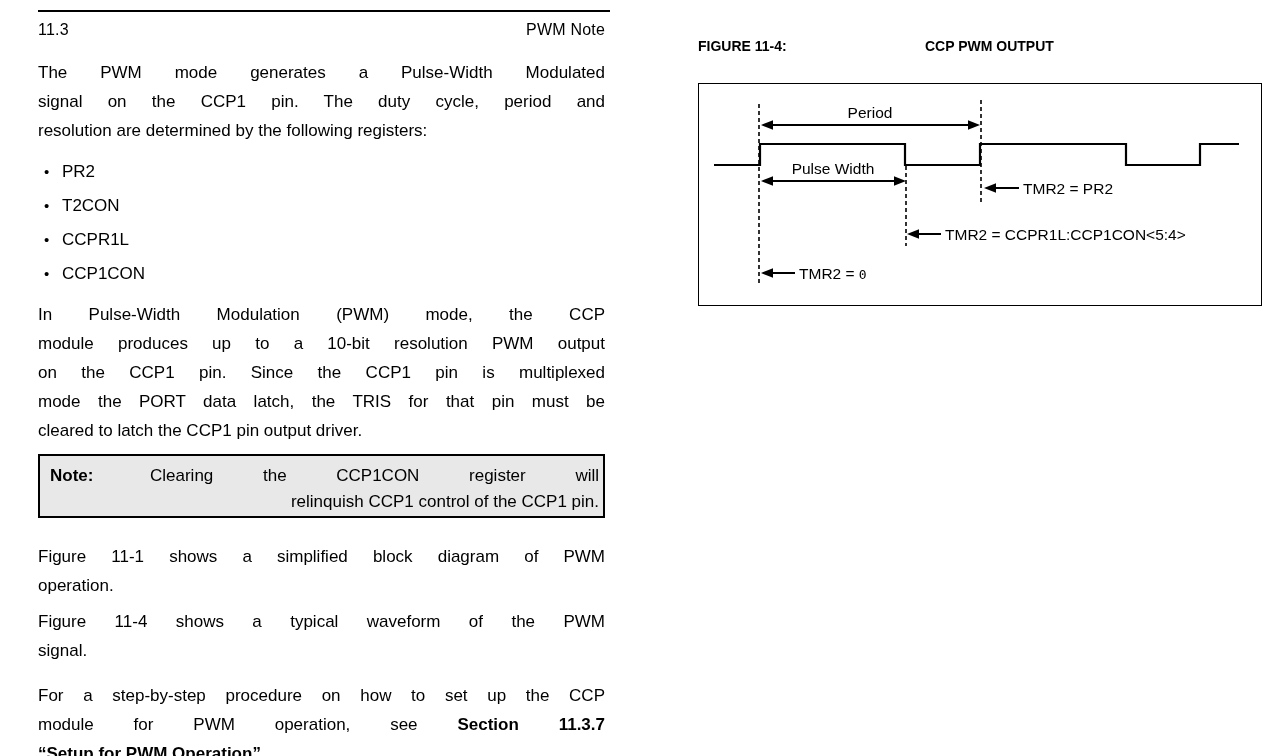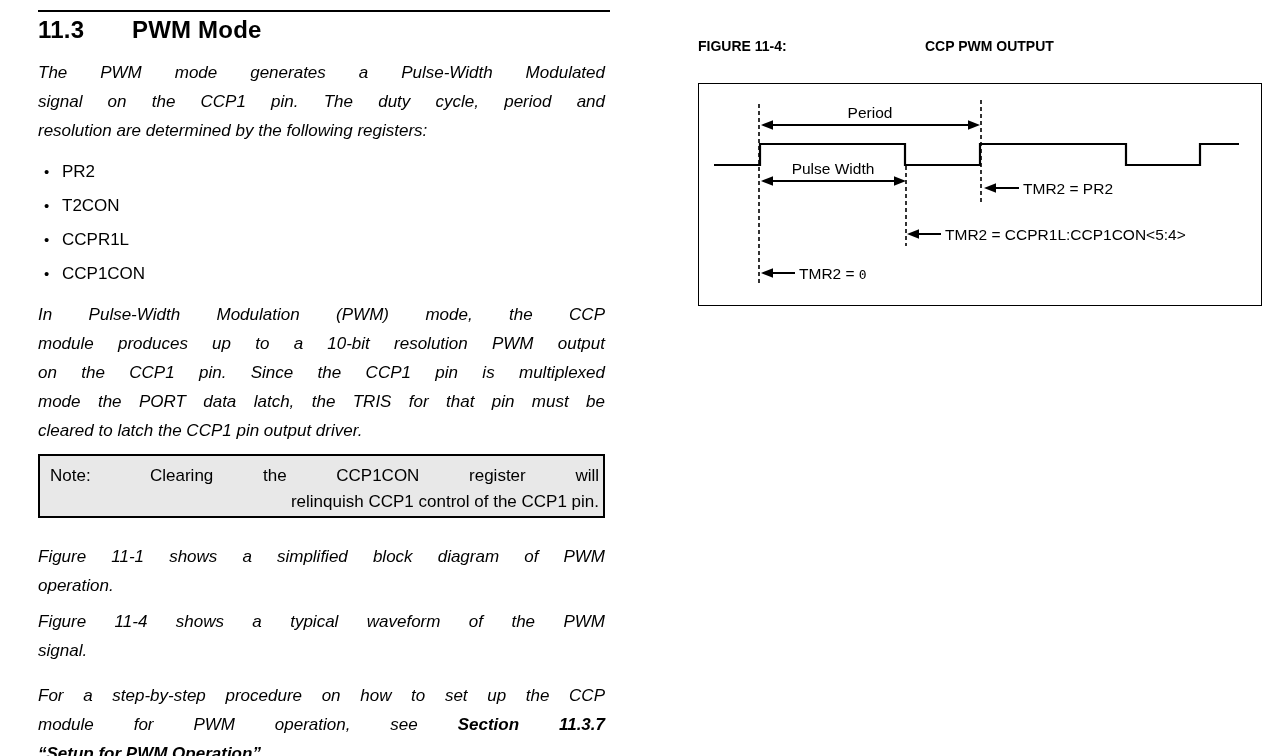--- a/index.html
+++ b/index.html
@@ -7,35 +7,35 @@
     width:1276px;height:756px;position:relative;overflow:hidden;
     background:#ffffff;color:#000000;
     font-family:"Liberation Sans", sans-serif;
     font-size:17px;
     -webkit-font-smoothing:antialiased;
   }
   .top-rule{position:absolute;left:38px;top:10px;width:572px;height:2px;background:#000;}
   .col-left{position:absolute;left:38px;top:0;width:567px;}
   .col-right{position:absolute;left:698px;top:0;width:565px;}
 
-  h1.sec{display:flex;font-size:24px;font-weight:bold;line-height:24px;margin:18px 0 16px 0;letter-spacing:.2px;}
+  h1.sec{display:flex;font-size:16px;font-weight:normal;line-height:24px;margin:18px 0 16px 0;letter-spacing:.2px;justify-content:space-between;}
   h1.sec .num{width:94px;flex:none;}
 
-  .para{line-height:29px;font-style:italic;}
+  .para{line-height:29px;}
   .jline{text-align:justify;text-align-last:justify;}
   .jlast{text-align:left;}
 
   .blist{margin:10px 0 0 6px;line-height:34px;}
   .bitem{display:flex;align-items:baseline;}
   .bitem .dot{width:18px;flex:none;font-size:15px;}
 
   .p2{margin-top:9px;}
   .note{margin-top:9px;border:2px solid #000;background:#e8e8e8;
         display:flex;padding:7px 4px 1px 10px;line-height:26px;box-sizing:border-box;width:567px;}
-  .note .nlabel{width:100px;flex:none;font-weight:normal;}
+  .note .nlabel{width:100px;flex:none;font-weight:bold;}
   .note .ntext{flex:1;}
   .note .ntext .nl2{text-align:right;}
   .p3{margin-top:24px;}
   .p4{margin-top:7px;}
   .p5{margin-top:16px;}
   b{font-weight:bold;}
 
   .rpara{margin-top:14px;line-height:29px;}
   .fig-title{display:flex;font-size:14px;font-weight:bold;line-height:22px;margin-top:35px;}
   .fig-title .flabel{width:227px;flex:none;}
@@ -50,21 +50,21 @@
 </style>
 </head>
 <body>
 
 <div class="top-rule"></div>
 
 <div class="col-left">
 
   <h1 class="sec">
     <span class="num">11.3</span>
-    <span>PWM Mode</span>
+    <span>PWM Note</span>
   </h1>
 
   <div class="para">
     <div class="jline">The PWM mode generates a Pulse-Width Modulated</div>
     <div class="jline">signal on the CCP1 pin. The duty cycle, period and</div>
     <div class="jlast">resolution are determined by the following registers:</div>
   </div>
 
   <div class="blist">
     <div class="bitem">

